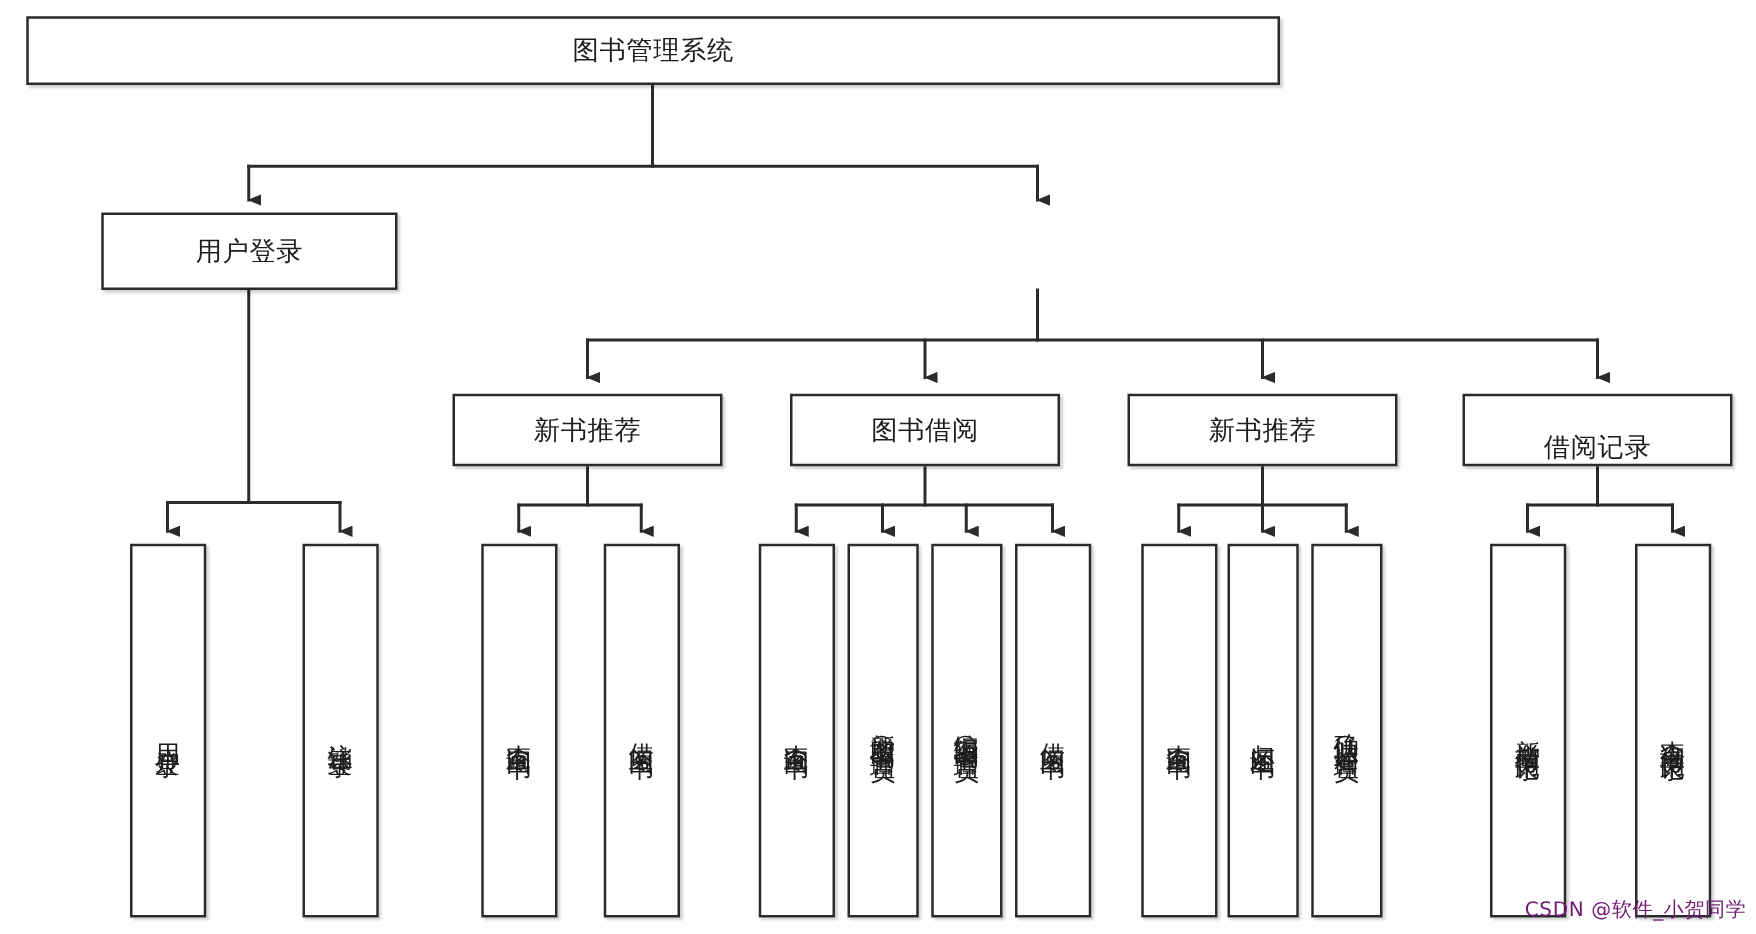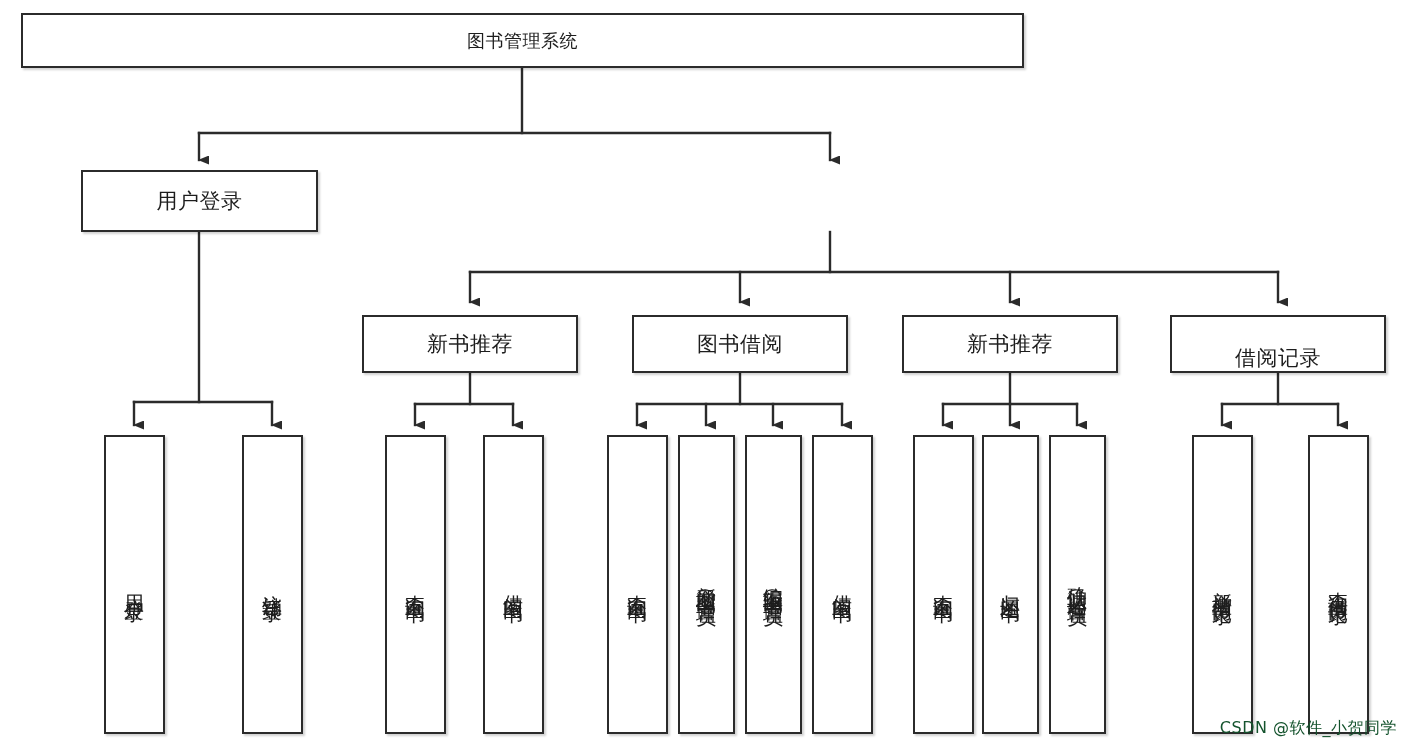--- a/index.html
+++ b/index.html
@@ -42,41 +42,41 @@
     display: block;
     text-align: center;
     line-height: 1.18;
     letter-spacing: 0.5px;
   }
   .node.horizontal .node-label {
     font-size: 21px;
     white-space: nowrap;
   }
   .node.root .node-label {
-    font-size: 18px;
+    font-size: 21px;
   }
   .node.vertical {
     align-items: center;
     justify-content: center;
     padding: 6px 2px;
   }
   .node.vertical .node-label {
     writing-mode: vertical-rl;
     text-orientation: upright;
     font-size: 20px;
     letter-spacing: 3px;
     line-height: 1;
     max-height: 100%;
   }
   #watermark {
     position: absolute;
     right: 8px;
     bottom: 8px;
     font-size: 16px;
-    color: #14532d;
+    color: #701a75;
     letter-spacing: 0.5px;
     z-index: 3;
     white-space: nowrap;
   }
 </style>
 </head>
 <body>
 
 <div id="diagram-root">
 

